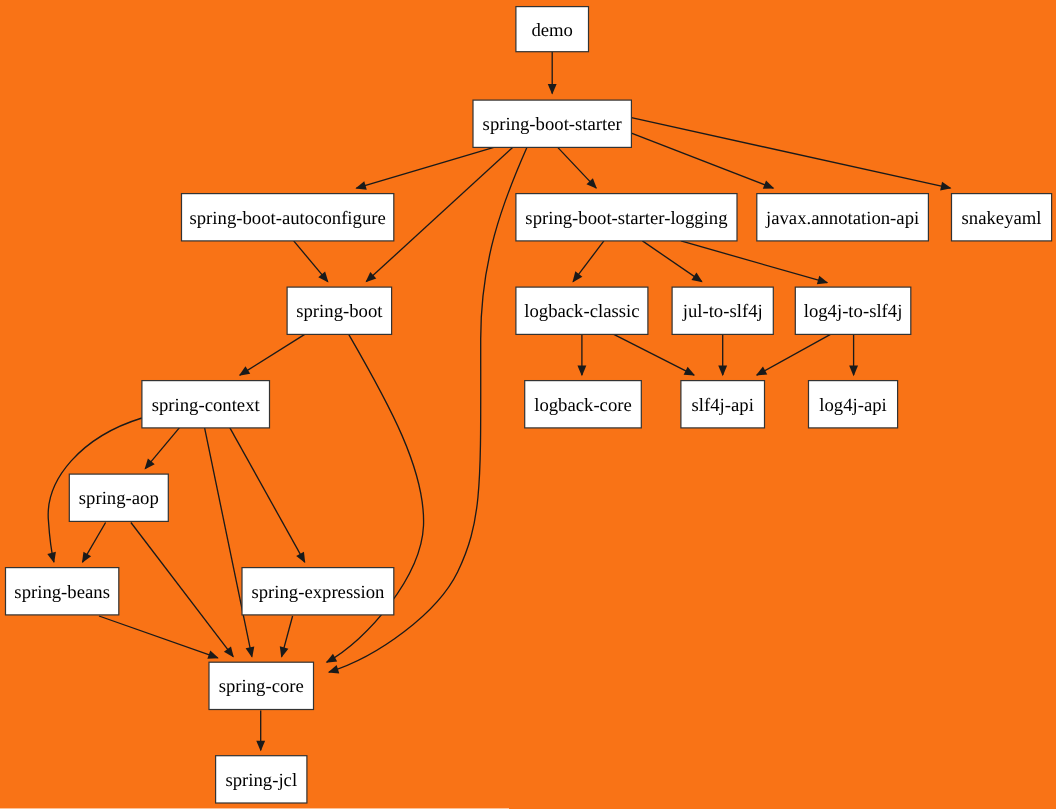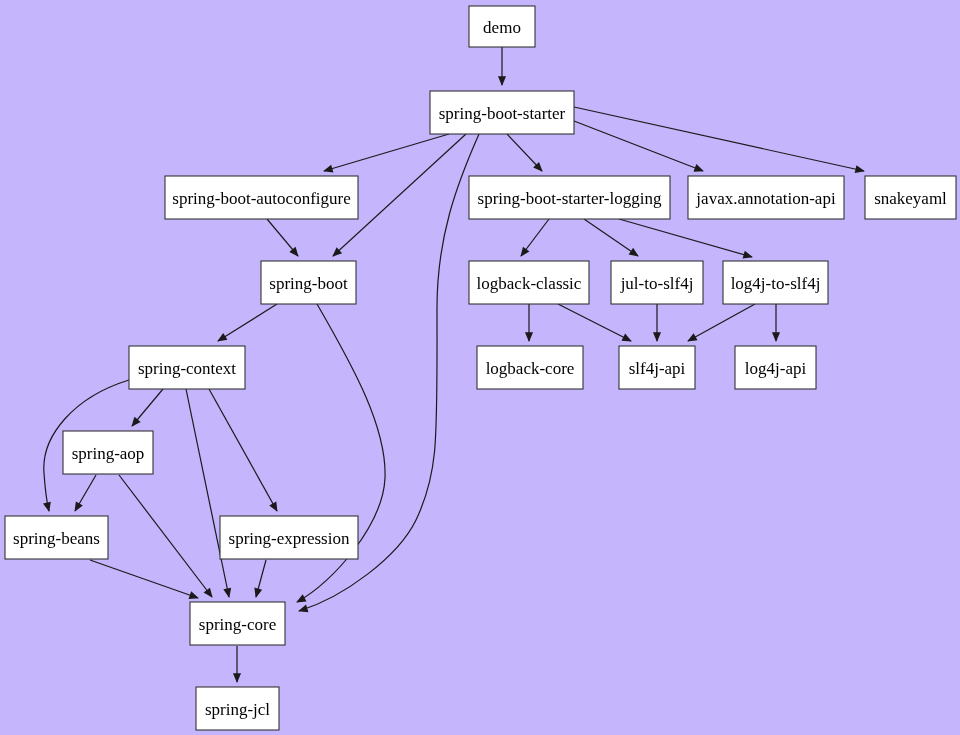--- a/index.html
+++ b/index.html
@@ -4,21 +4,21 @@
 <style>
   html, body {
     margin: 0;
     padding: 0;
     background: #ffffff;
   }
   #canvas {
     position: relative;
     width: 960px;
     height: 735px;
-    background: #c4b5fd;
+    background: #f97316;
     font-family: "Liberation Serif", "DejaVu Serif", serif;
   }
   svg text.node-label {
     font-family: "Liberation Serif", "DejaVu Serif", serif;
     font-size: 17px;
     fill: #000000;
   }
   svg rect.node-box {
     fill: #ffffff;
     stroke: #333333;

